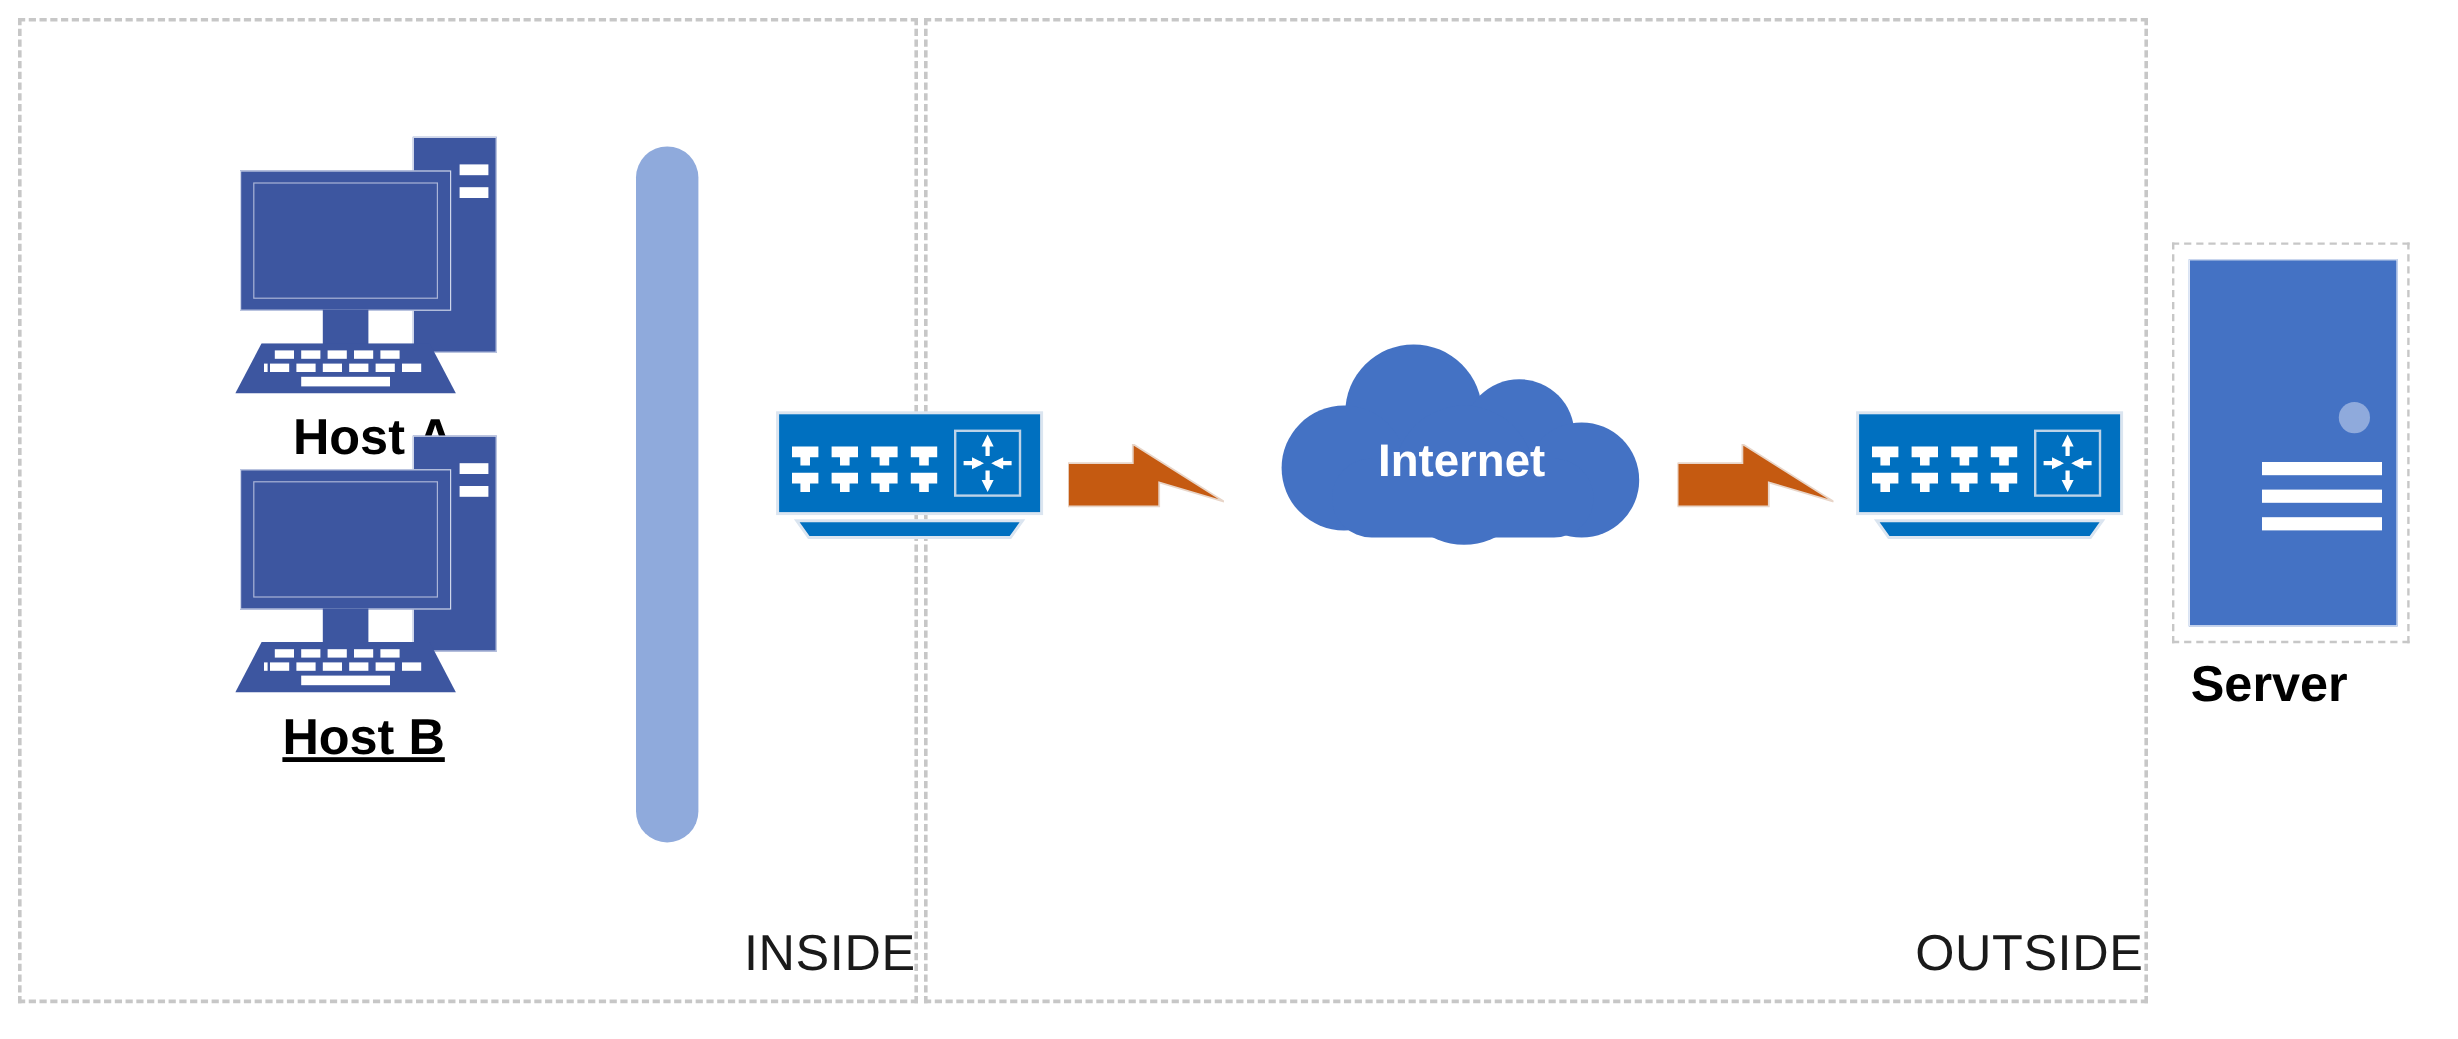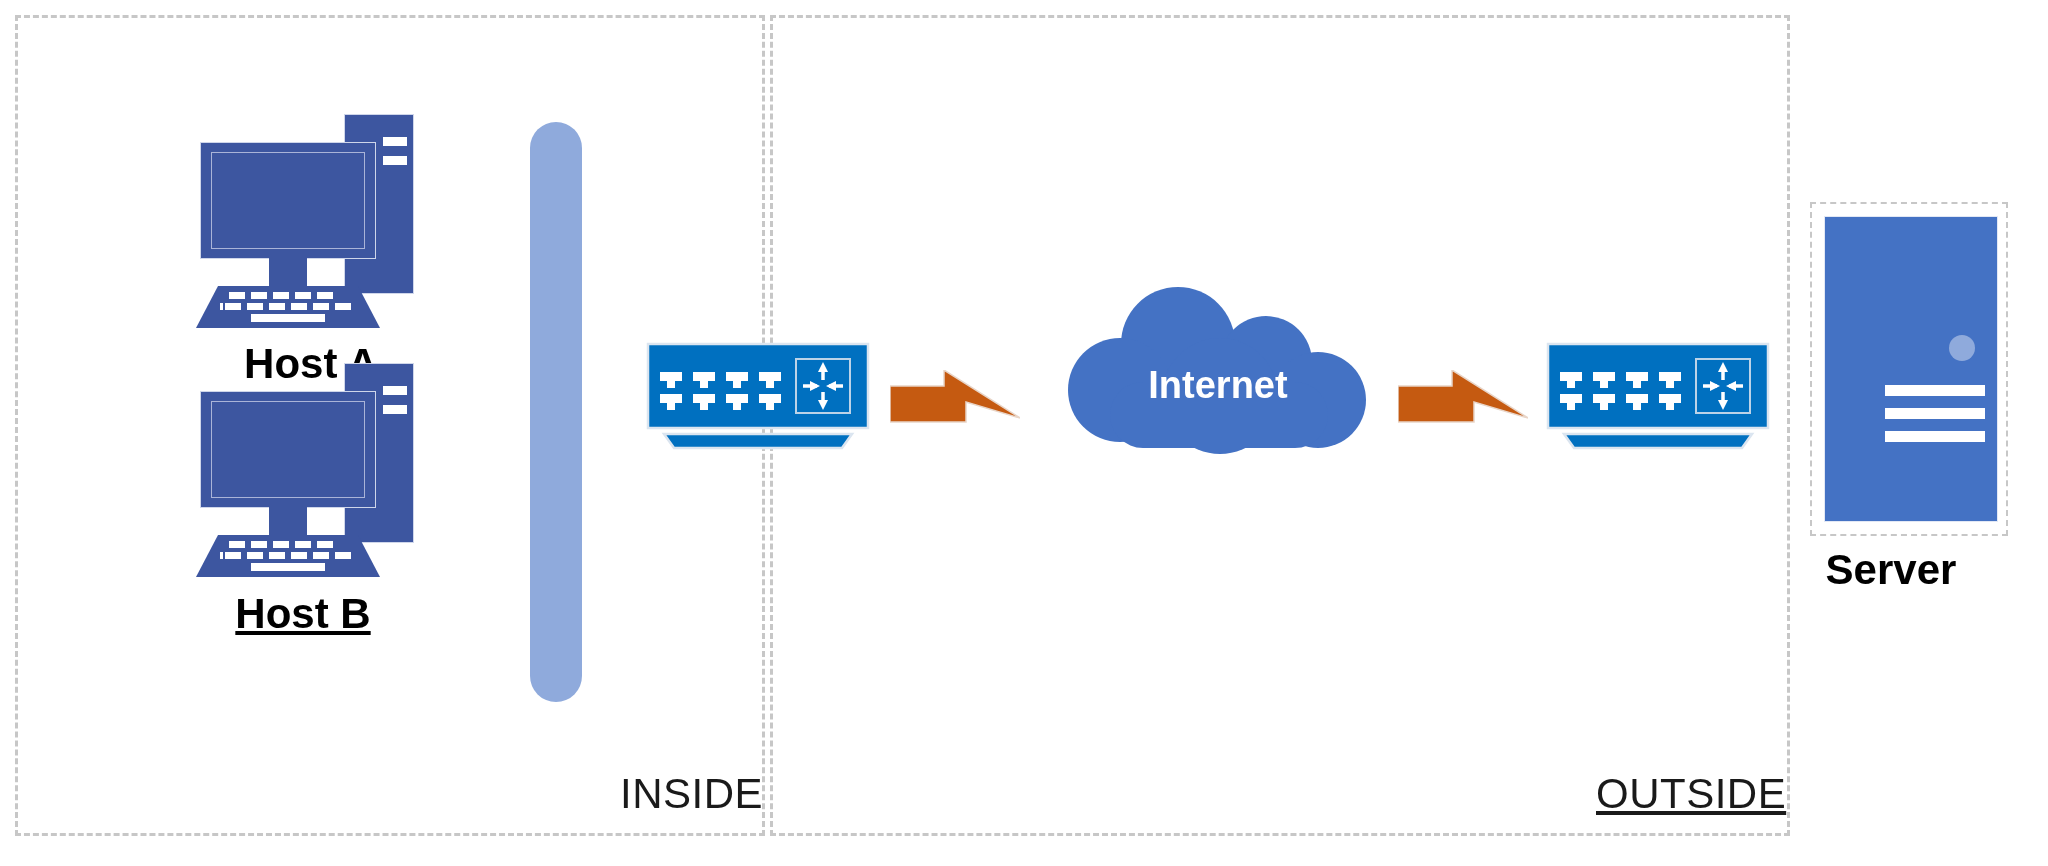--- a/index.html
+++ b/index.html
@@ -29,21 +29,21 @@
   .zone-label {
     position: absolute;
     font-family: "Liberation Sans", sans-serif;
     font-size: 42px;
     font-weight: 400;
     color: #1a1a1a;
     white-space: nowrap;
     letter-spacing: 0.5px;
   }
   #label-inside  { left: 620px;  top: 770px; }
-  #label-outside { left: 1596px; top: 770px; text-decoration: underline; }
+  #label-outside { left: 1596px; top: 770px; }
 
   
   .pc {
     position: absolute;
     width: 230px;
     height: 230px;
   }
   .pc-tower {
     position: absolute;
     left: 148px;  top: 6px;

